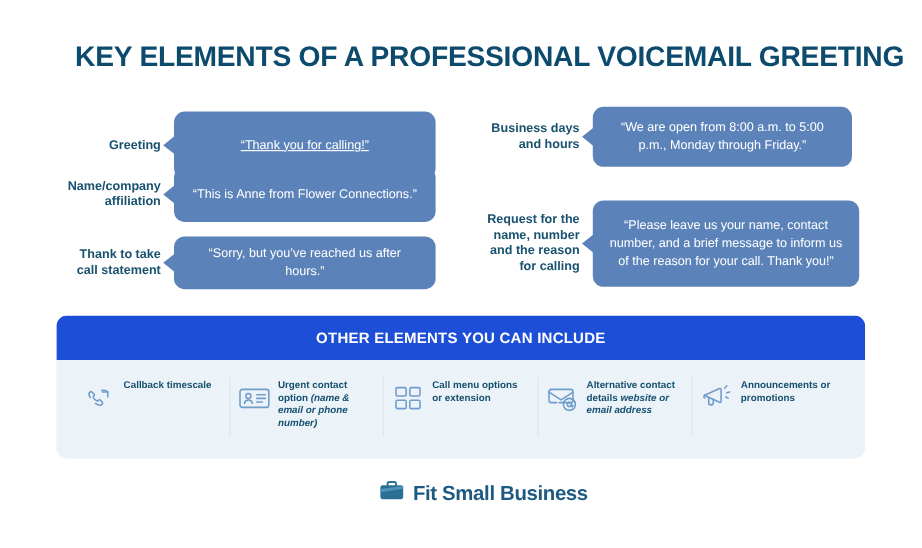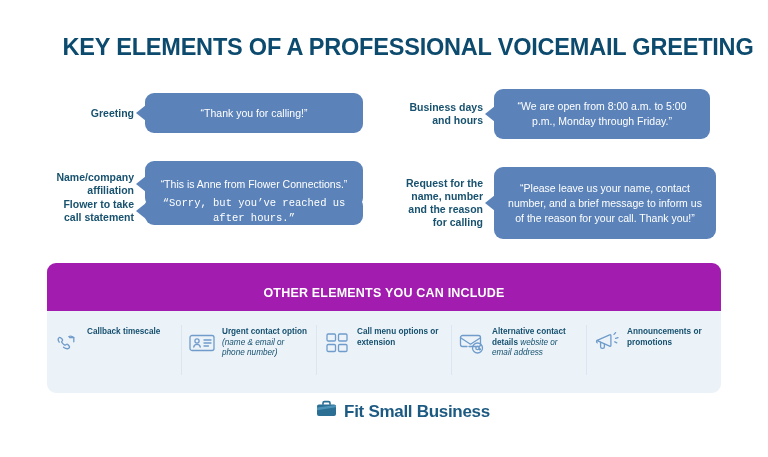--- a/index.html
+++ b/index.html
@@ -70,29 +70,29 @@
     width: 0;
     height: 0;
     border-top: 8px solid transparent;
     border-bottom: 8px solid transparent;
     border-right: 10px solid #5b83b9;
   }
 
   
   #row-greeting      { left: 40px;  top: 93px;  }
   #row-greeting .row-label   { width: 105px; }
-  #row-greeting .bubble      { width: 218px; height: 40px; }
-
-  #row-affiliation   { left: 40px;  top: 161px; }
+  #row-greeting .bubble      { width: 218px; height: 56px; text-decoration: underline; }
+
+  #row-affiliation   { left: 40px;  top: 139px; }
   #row-affiliation .row-label{ width: 105px; }
   #row-affiliation .bubble   { width: 218px; height: 46px; }
 
   #row-unable        { left: 40px;  top: 197px; }
   #row-unable .row-label     { width: 105px; }
-  #row-unable .bubble        { width: 218px; height: 28px; font-family: Liberation Mono, monospace; }
+  #row-unable .bubble        { width: 218px; height: 44px; }
 
   
   #row-hours         { left: 396px; top: 89px;  }
   #row-hours .row-label      { width: 98px; }
   #row-hours .bubble         { width: 216px; height: 50px; text-align: center; }
 
   #row-request       { left: 390px; top: 167px; }
   #row-request .row-label    { width: 104px; }
   #row-request .bubble       { width: 222px; height: 72px; }
 
@@ -100,32 +100,32 @@
   .panel {
     position: absolute;
     left: 47px;
     top: 263px;
     width: 674px;
     border-radius: 9px;
     overflow: hidden;
     background: #ebf2f8;
   }
   .panel-header {
-    background: #a21caf;
+    background: #1d4ed8;
     color: #ffffff;
     text-align: center;
     font-size: 12.5px;
     font-weight: bold;
     letter-spacing: 0.2px;
-    padding: 23px 0 11px;
+    padding: 12px 0 11px;
   }
   .panel-body {
     display: flex;
     align-items: stretch;
-    padding: 14px 0 18px;
+    padding: 14px 16px 18px;
     box-sizing: border-box;
     min-height: 82px;
   }
   .cell {
     flex: 1 1 0;
     display: flex;
     align-items: flex-start;
     gap: 7px;
     padding: 2px 7px;
     box-sizing: border-box;
@@ -142,21 +142,21 @@
     margin-top: 3px;
   }
   .cell-icon svg { display: block; }
   .cell-text {
     font-size: 8.2px;
     line-height: 10.5px;
     color: #15506f;
     font-weight: bold;
   }
   .cell-text .sub {
-    font-weight: normal;
+    font-weight: bold;
     font-style: italic;
   }
 
   
   .footer {
     position: absolute;
     left: 0;
     top: 400px;
     width: 768px;
     display: flex;
@@ -191,21 +191,21 @@
     <div>affiliation</div>
   </div>
   <div class="bubble-wrap">
     <span class="bubble-tail"></span>
     <div class="bubble">“This is Anne from Flower Connections.”</div>
   </div>
 </div>
 
 <div class="bubble-row" id="row-unable">
   <div class="row-label">
-    <div>Flower to take</div>
+    <div>Thank to take</div>
     <div>call statement</div>
   </div>
   <div class="bubble-wrap">
     <span class="bubble-tail"></span>
     <div class="bubble">“Sorry, but you’ve reached us after hours.”</div>
   </div>
 </div>
 
 <div class="bubble-row" id="row-hours">
   <div class="row-label">

